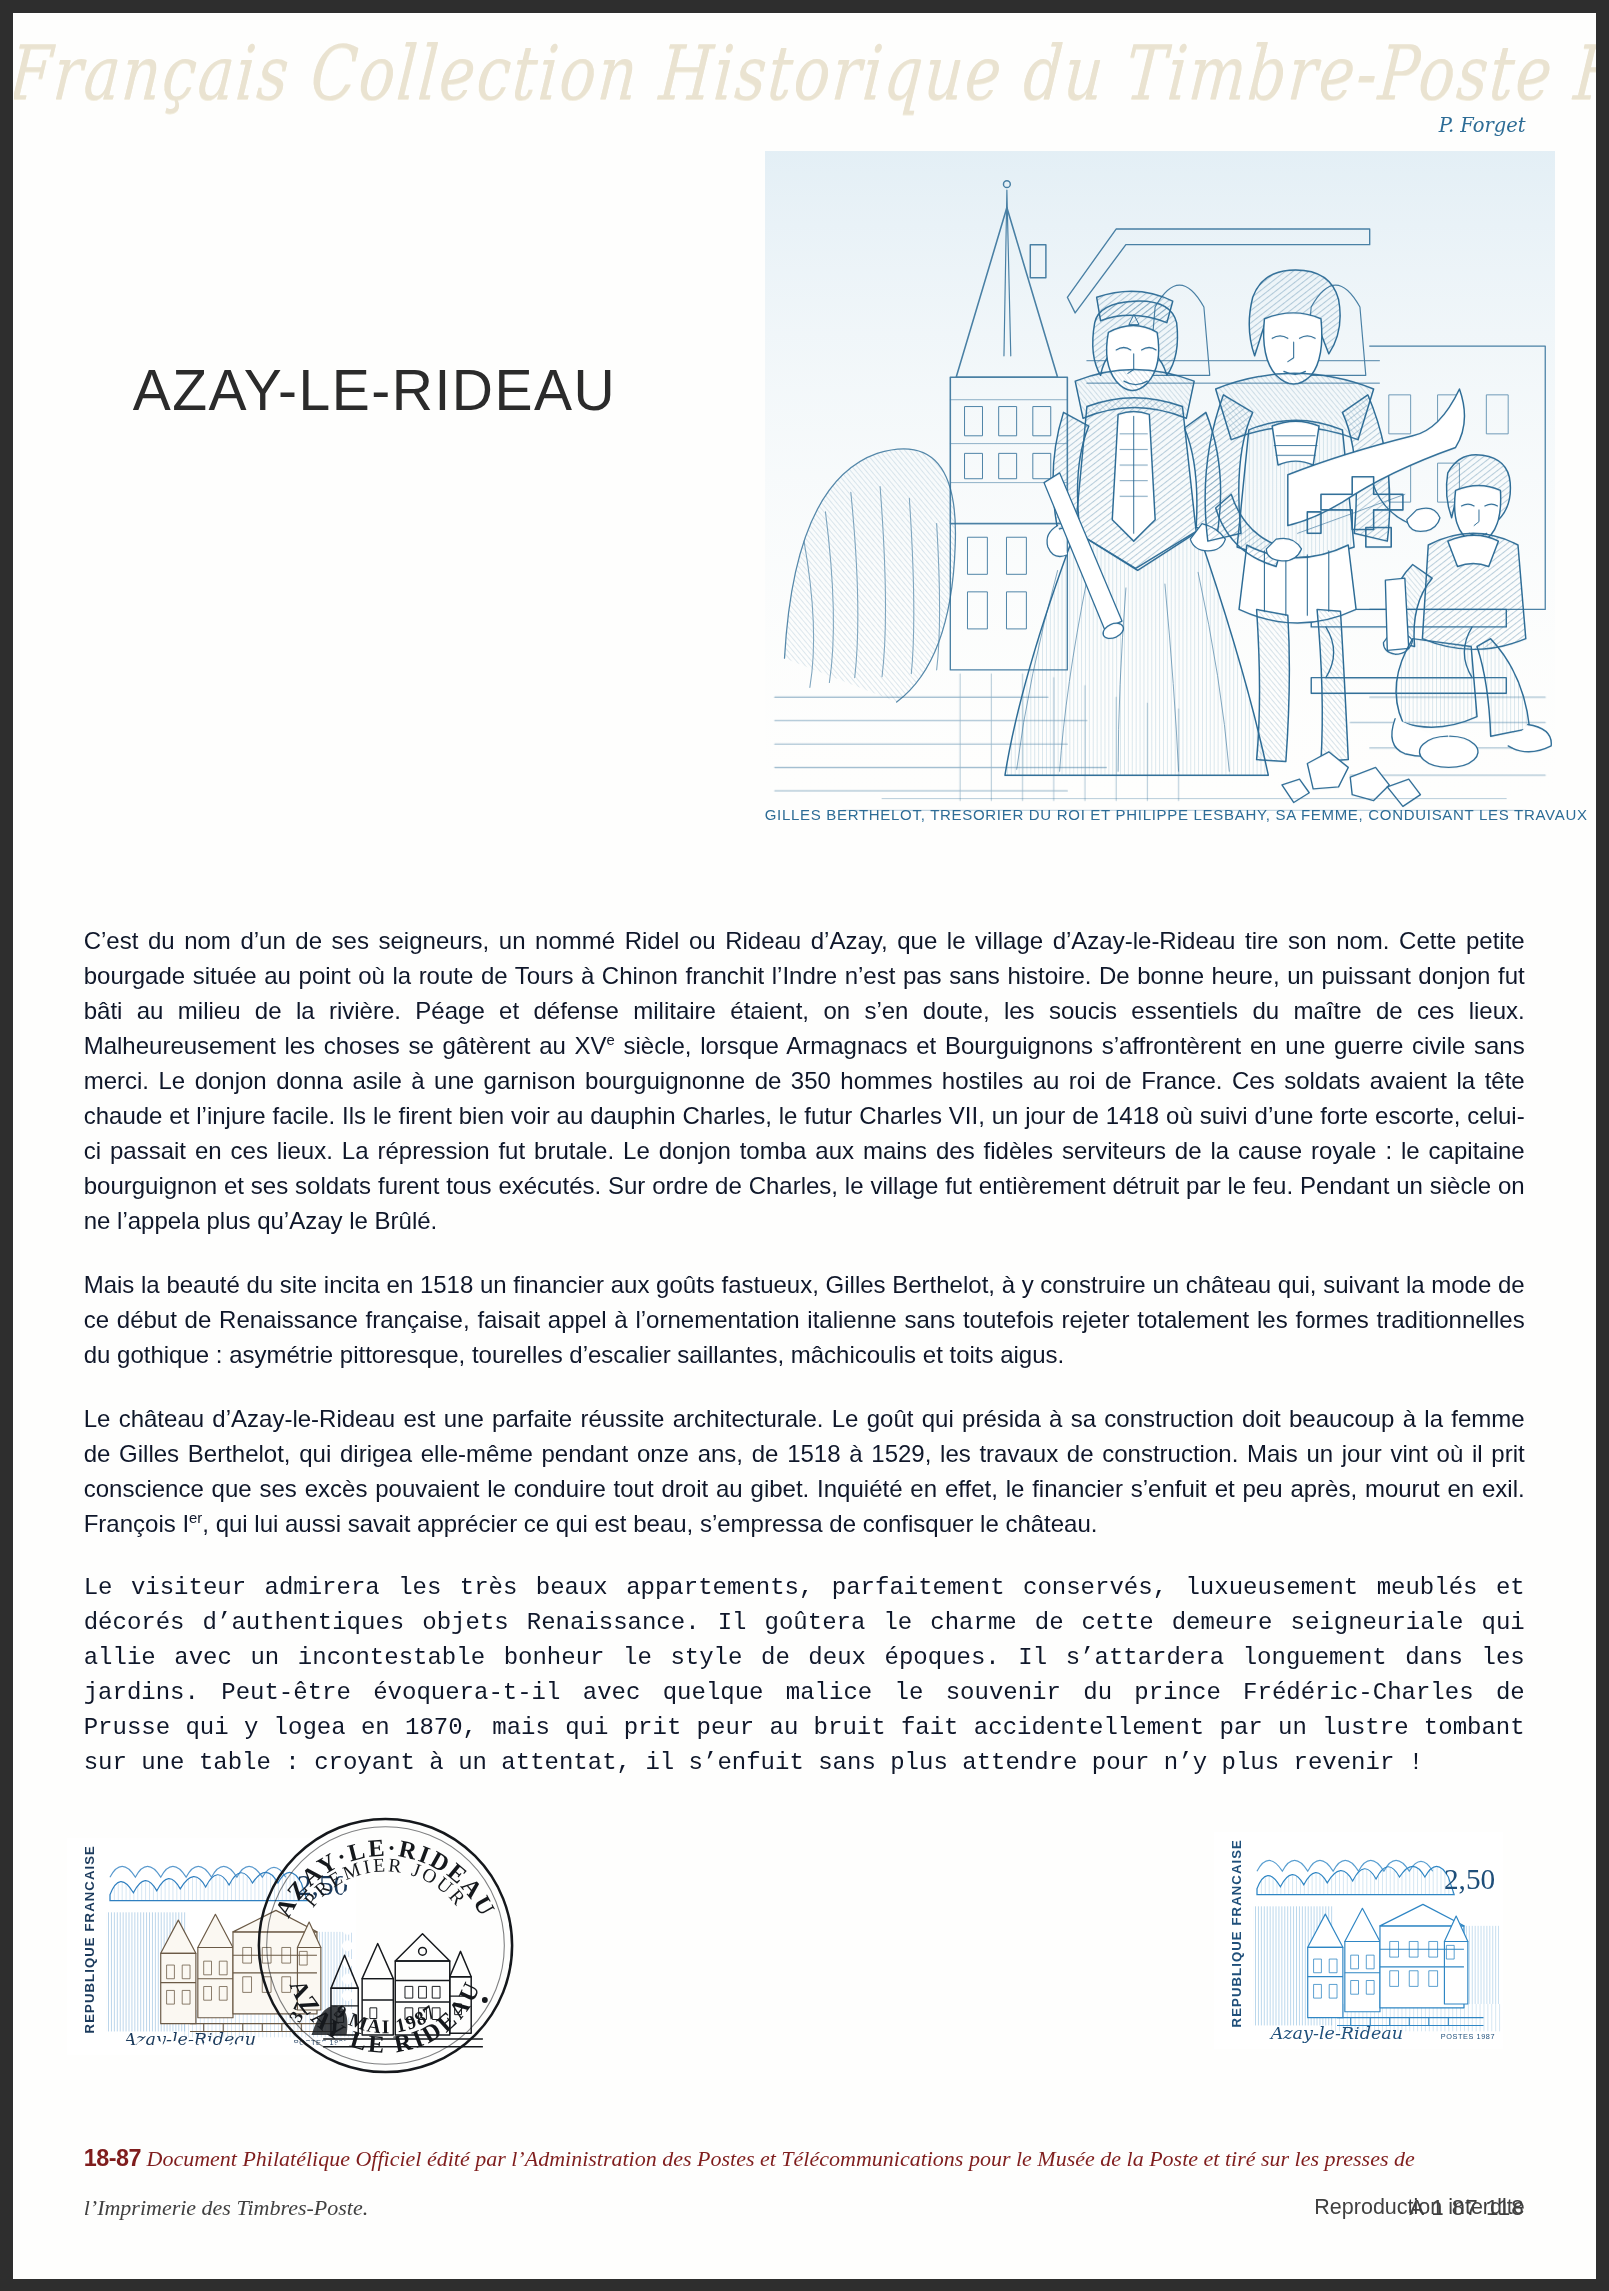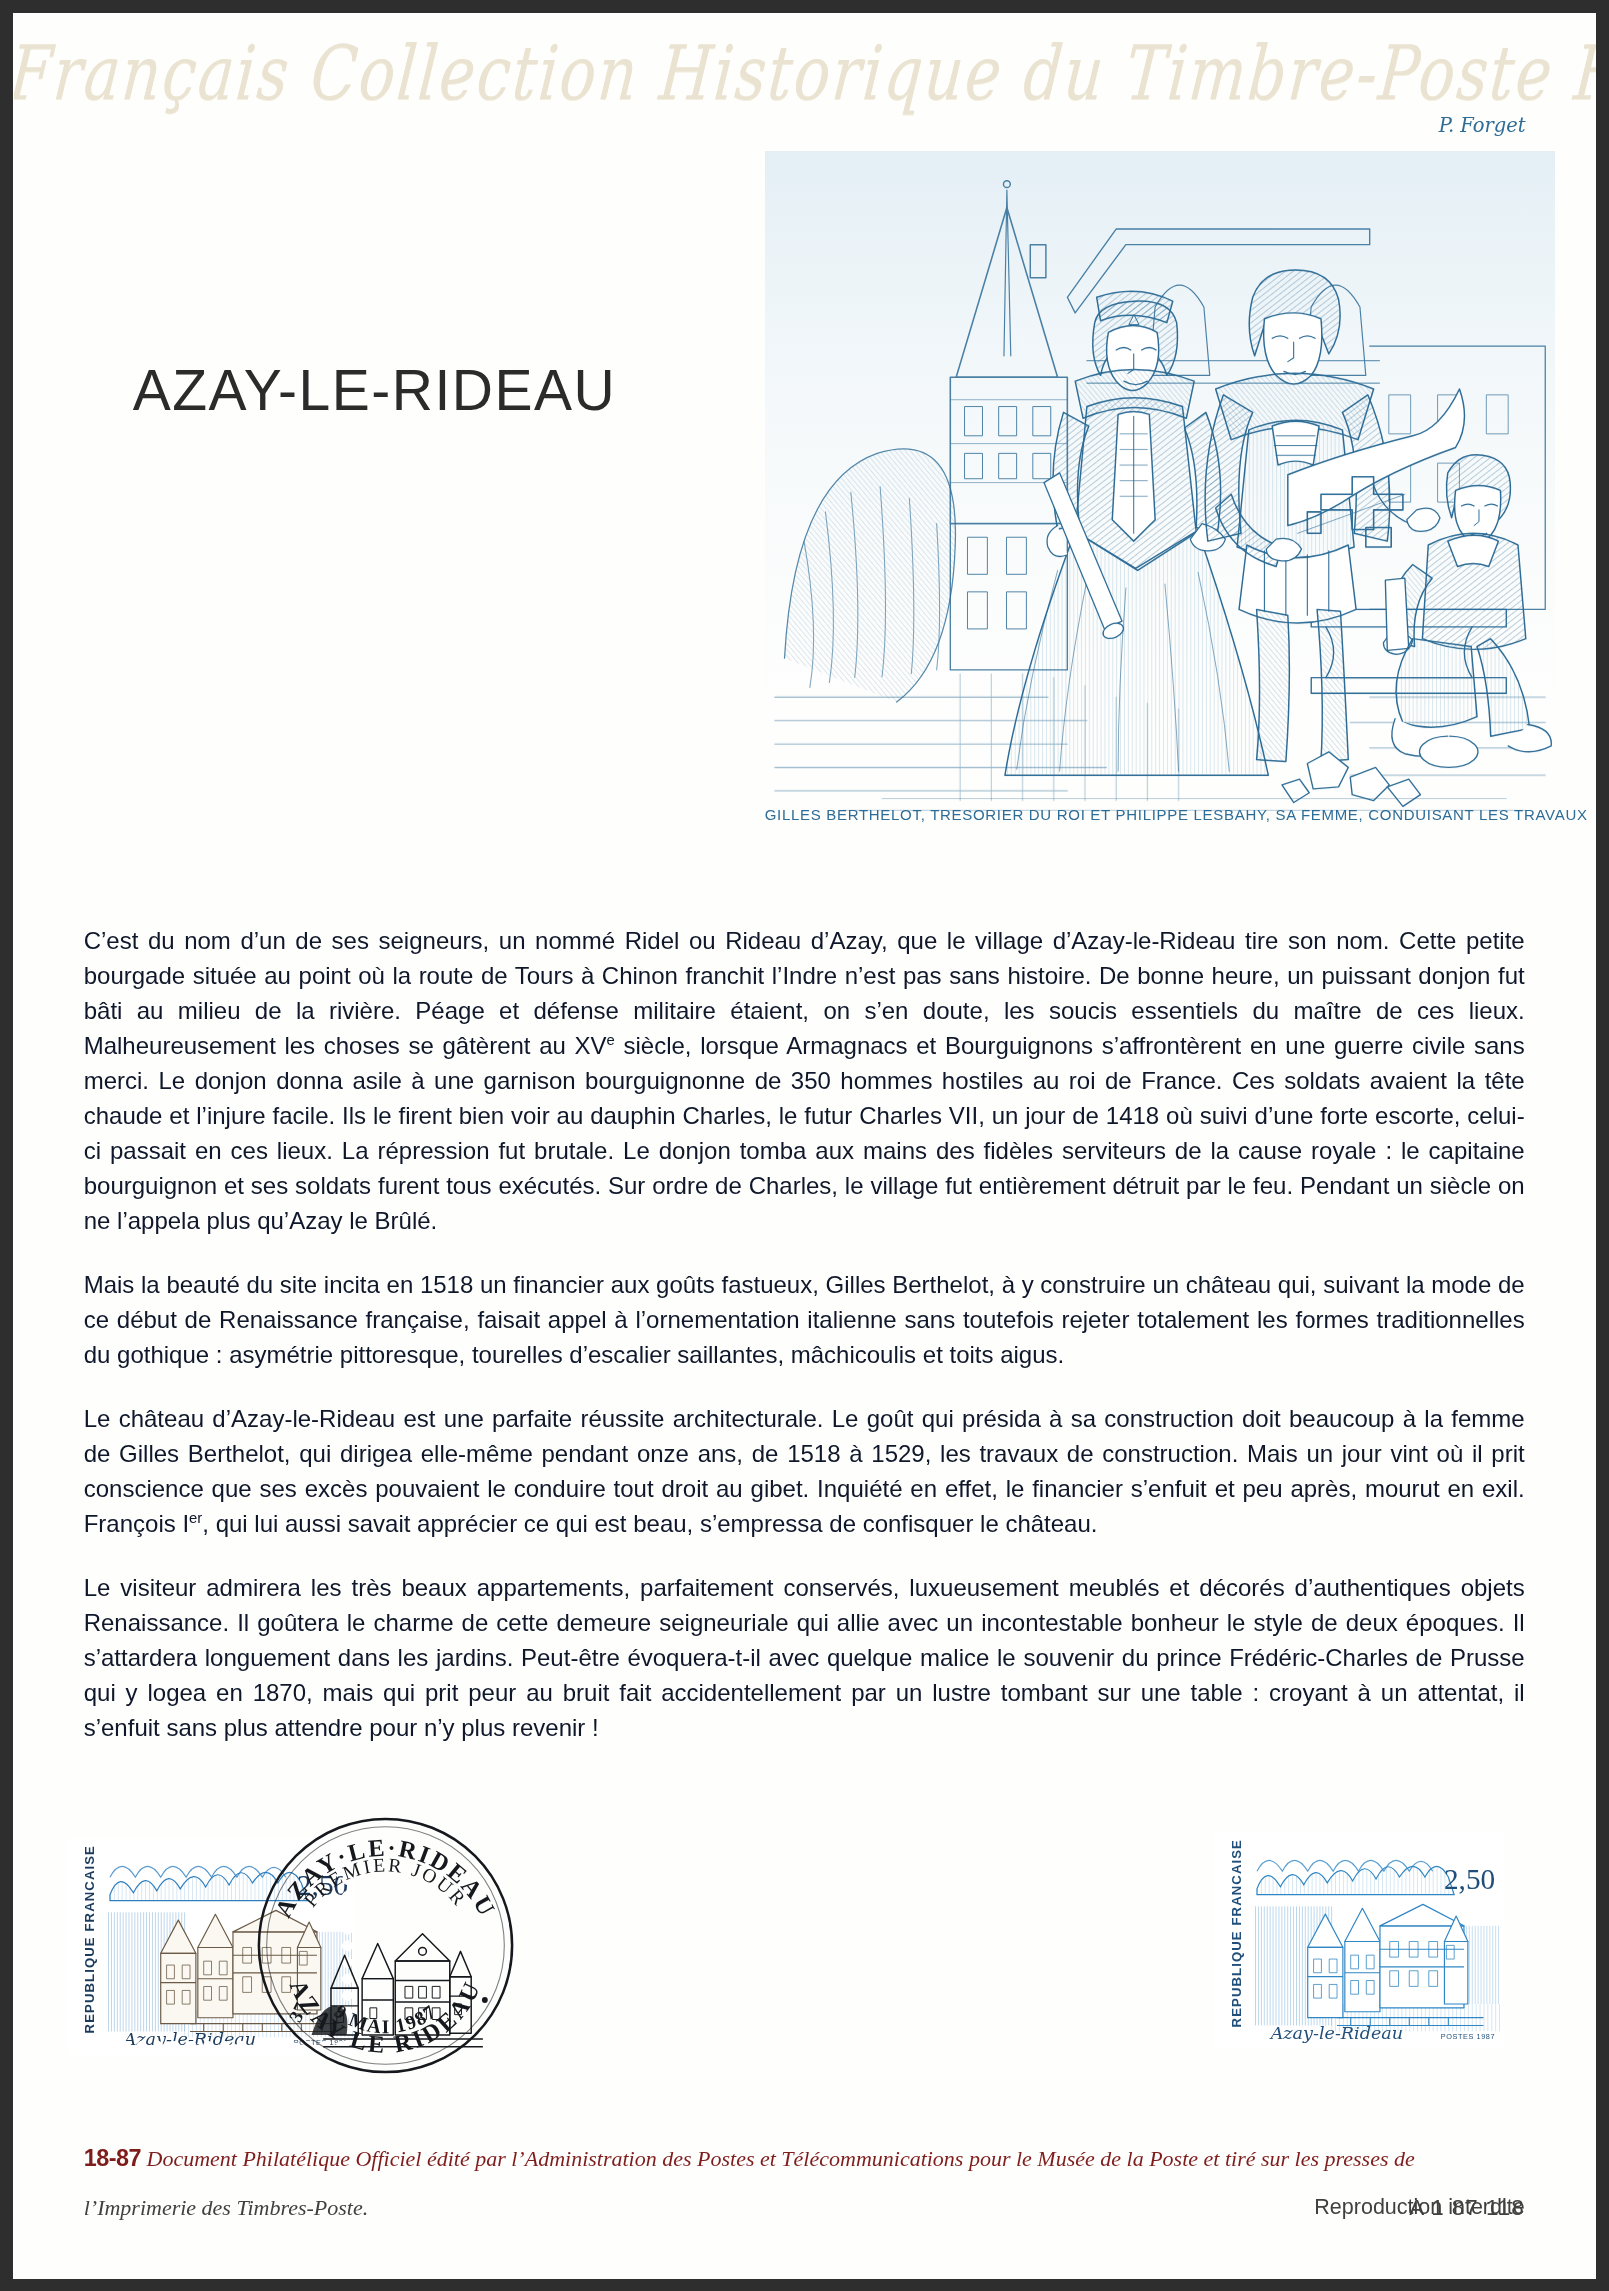--- a/index.html
+++ b/index.html
@@ -83,21 +83,21 @@
   }
   .para{
     text-align:justify;
     font-size:24px;
     line-height:35px;
     color:#0f172a;
     margin:0 0 29px 0;
     font-family:"Liberation Sans",sans-serif;
     hyphens:none;
   }
-  .para:last-child{margin-bottom:8px;}
+  .para:last-child{margin-bottom:8px;font-family:Liberation Mono, monospace;}
   .para sup{font-size:.62em;vertical-align:super;line-height:0;}
 
   
   .stamp-row{position:absolute;left:0;top:1799px;width:1582px;height:283px;}
 
   .stamp{
     position:absolute;
     width:289px;height:217px;
     background:#ffffff;
   }

